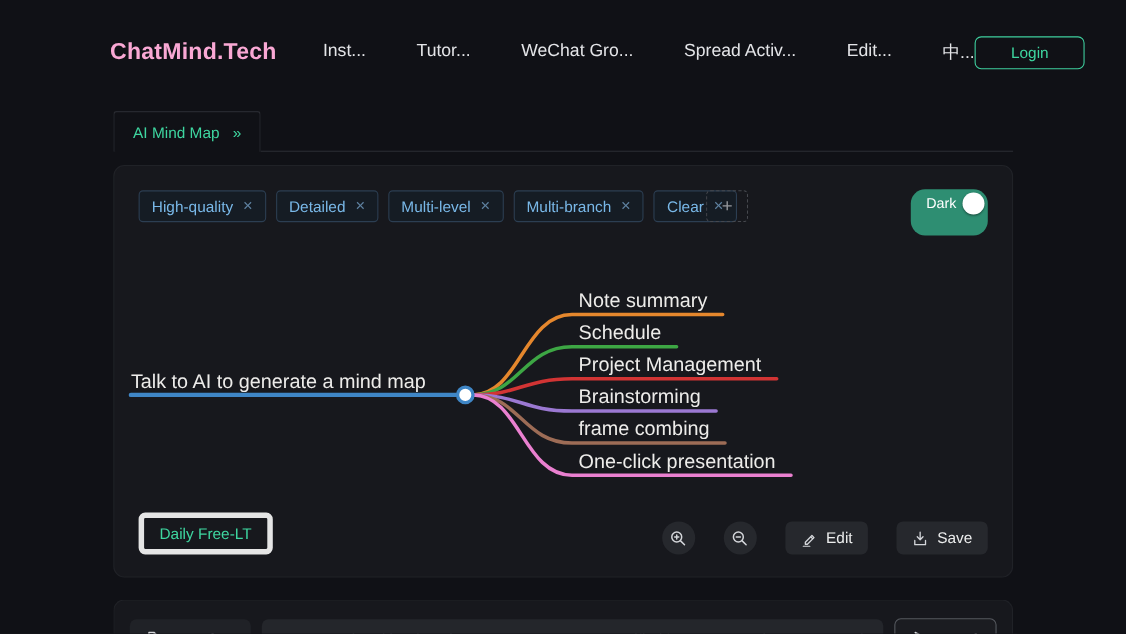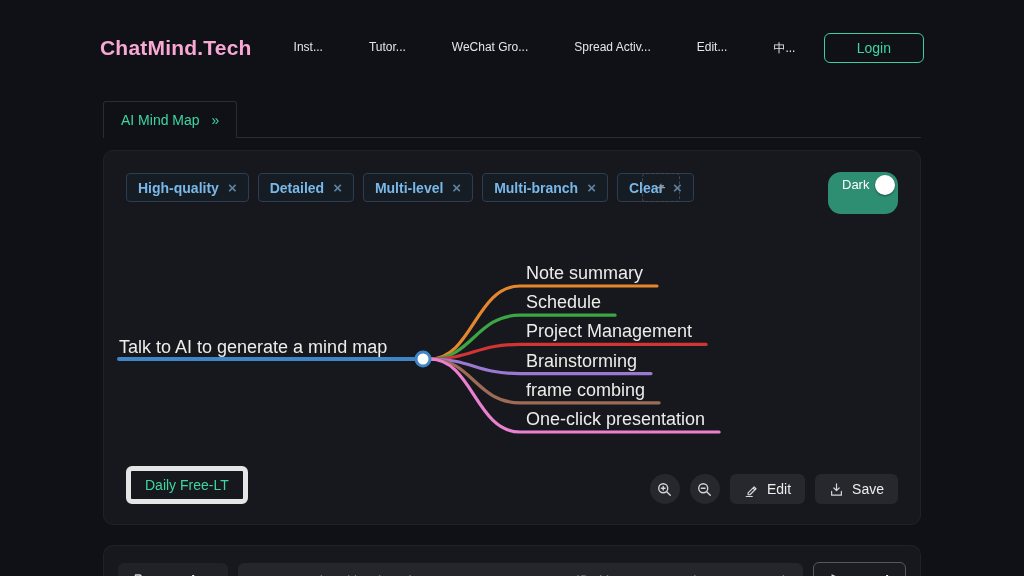--- a/index.html
+++ b/index.html
@@ -10,21 +10,21 @@
     font-family:"Liberation Sans", sans-serif;
   }
 
   
   .navbar {
     position:absolute; top:0; left:0; right:0; height:96px;
     display:flex; align-items:center; padding:0 100px;
   }
   .logo { font-size:21px; font-weight:700; color:#f9a8d4; letter-spacing:.2px; }
   .nav-items { display:flex; gap:46px; margin-left:42px; }
-  .nav-item { font-size:12px; color:#e4e5e8; cursor:pointer; white-space:nowrap; }
+  .nav-item { font-size:16px; color:#e4e5e8; cursor:pointer; white-space:nowrap; }
   .login-btn {
     margin-left:auto; padding:6px 32px; font-size:14px;
     color:#3ed6a0; border:1px solid #3ecf9e; border-radius:6px;
     background:transparent; cursor:pointer;
   }
 
   
   .tab-row { position:absolute; top:101px; left:103px; right:103px; display:flex; align-items:center; height:37px; }
   .tab {
     height:37px; display:flex; align-items:center; gap:12px; padding:0 17px;
@@ -32,21 +32,21 @@
     color:#3ed6a0; font-size:14px; cursor:pointer;
   }
   .tab-chevron { font-size:14px; color:#3ed6a0; }
   .tab-filler { flex:1; height:100%; border-bottom:1px solid #2a2c32; }
 
   
   .panel {
     position:absolute; left:103px; top:150px; width:818px; height:375px;
     background:#17181d; border:1px solid #202227; border-radius:10px;
   }
-  .tags-row { position:absolute; top:22px; left:22px; display:flex; gap:9px; align-items:center; z-index:3;font-weight:bold; }
+  .tags-row { position:absolute; top:22px; left:22px; display:flex; gap:9px; align-items:center; z-index:3; }
   .tag {
     display:flex; align-items:center; gap:9px; height:29px; padding:0 11px;
     background:#151c24; border:1px solid #2c3e52; border-radius:4px;
     color:#79b8e8; font-size:14px; cursor:pointer; white-space:nowrap;
   }
   .tag-x { color:#5f82a1; font-size:15px; cursor:pointer; }
   .tag-add {
     width:38px; height:29px; border:1px dashed #46484e; border-radius:4px;
     color:#94979c; font-size:17px; display:flex; align-items:center; justify-content:center;
     background:transparent; cursor:pointer;
@@ -64,21 +64,21 @@
 
   .mindmap-svg { position:absolute; inset:0; z-index:1; }
   .mindmap-svg text { font-family:"Liberation Sans", sans-serif; }
 
   
   .plan-badge {
     position:absolute; left:22px; bottom:20px; z-index:3;
     padding:6px 14px; border:5px solid #e5e5e5; border-radius:6px;
     color:#3ed6a0; font-size:14px; background:transparent; white-space:nowrap;
   }
-  .canvas-actions { position:absolute; right:22px; bottom:20px; display:flex; gap:10px; align-items:center; z-index:3; }
+  .canvas-actions { position:absolute; right:22px; bottom:20px; display:flex; gap:26px; align-items:center; z-index:3; }
   .icon-btn {
     width:30px; height:30px; border-radius:50%; border:none; cursor:pointer;
     background:#26282d; display:flex; align-items:center; justify-content:center;
   }
   .txt-btn {
     height:30px; padding:0 14px; border:none; border-radius:6px; cursor:pointer;
     background:#26282d; color:#eceded; font-size:14px;
     display:flex; align-items:center; gap:8px;
   }
   .icon-stroke { stroke:#d4d6da; stroke-width:1.6; fill:none; stroke-linecap:round; stroke-linejoin:round; }

